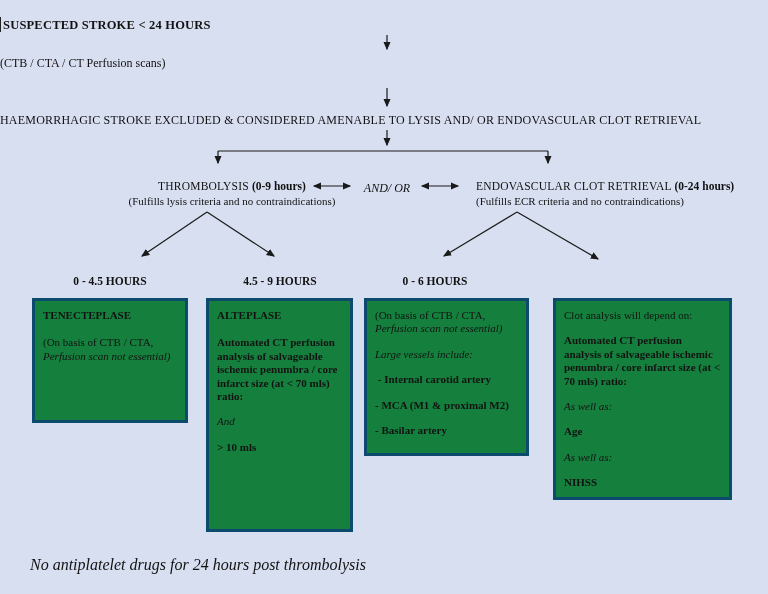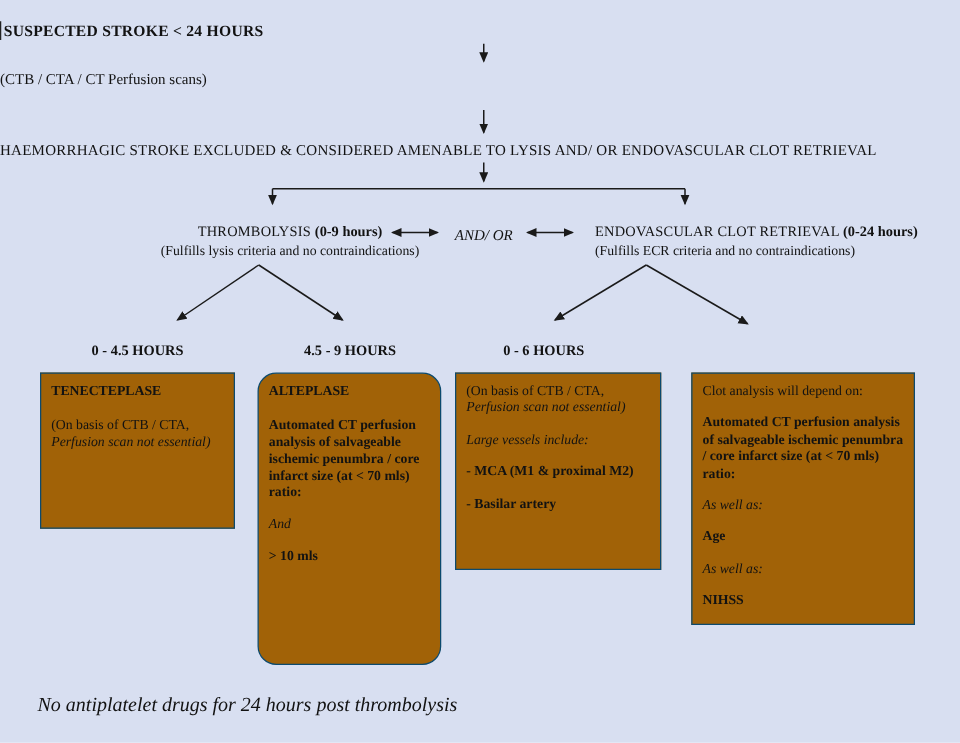--- a/index.html
+++ b/index.html
@@ -27,33 +27,33 @@
   .branch-caption{font-size:11px;}
   .connector{top:181px;left:347px;width:80px;text-align:center;font-size:12px;font-style:italic;}
 
   .hour-label{top:275px;font-weight:bold;font-size:11.5px;text-align:center;}
   .hl1{left:35px;width:150px;}
   .hl2{left:205px;width:150px;}
   .hl3{left:360px;width:150px;}
   .hl4{left:552px;width:155px;}
 
   .box{
-    background:#a16207;
-    border:1px solid #0c4a6e;
+    background:#15803d;
+    border:3px solid #0c4a6e;
     box-sizing:border-box;
     padding:8px 8px;
     font-size:11px;line-height:1.22;
   }
   .box p{margin:0 0 12px 0;white-space:pre-wrap;}
   .box p:last-child{margin-bottom:0;}
   .box .t{font-weight:bold;margin-bottom:14px;}
   .b{font-weight:bold;}
   .i{font-style:italic;}
   .box1{left:32px;top:298px;width:156px;height:125px;}
-  .box2{left:206px;top:298px;width:147px;height:234px;border-radius:15px;}
+  .box2{left:206px;top:298px;width:147px;height:234px;}
   .box3{left:364px;top:298px;width:165px;height:158px;}
   .box4{left:553px;top:298px;width:179px;height:202px;}
   .vessel-item{font-weight:bold;margin-bottom:14px;}
 
   .footer{left:30px;top:556px;width:600px;font-style:italic;font-size:16px;}
 </style>
 </head>
 <body>
 
 <div class="canvas">
@@ -112,20 +112,21 @@
   <div class="abs box box2">
     <p class="t">ALTEPLASE</p>
     <p class="b">Automated CT perfusion analysis of salvageable ischemic penumbra / core infarct size (at &lt; 70 mls) ratio:</p>
     <p class="i">And</p>
     <p class="b">&gt; 10 mls</p>
   </div>
 
   <div class="abs box box3">
     <p><span>(On basis of CTB / CTA, </span><span class="i">Perfusion scan not essential)</span></p>
     <p class="i">Large vessels include:</p>
+    <p class="vessel-item"> - Internal carotid artery</p>
     <p class="vessel-item">- MCA (M1 &amp; proximal M2)</p>
     <p class="vessel-item">- Basilar artery</p>
   </div>
 
   <div class="abs box box4">
     <p>Clot analysis will depend on:</p>
     <p class="b">Automated CT perfusion analysis of salvageable ischemic penumbra / core infarct size (at &lt; 70 mls) ratio:</p>
     <p class="i">As well as:</p>
     <p class="b">Age</p>
     <p class="i">As well as:</p>

